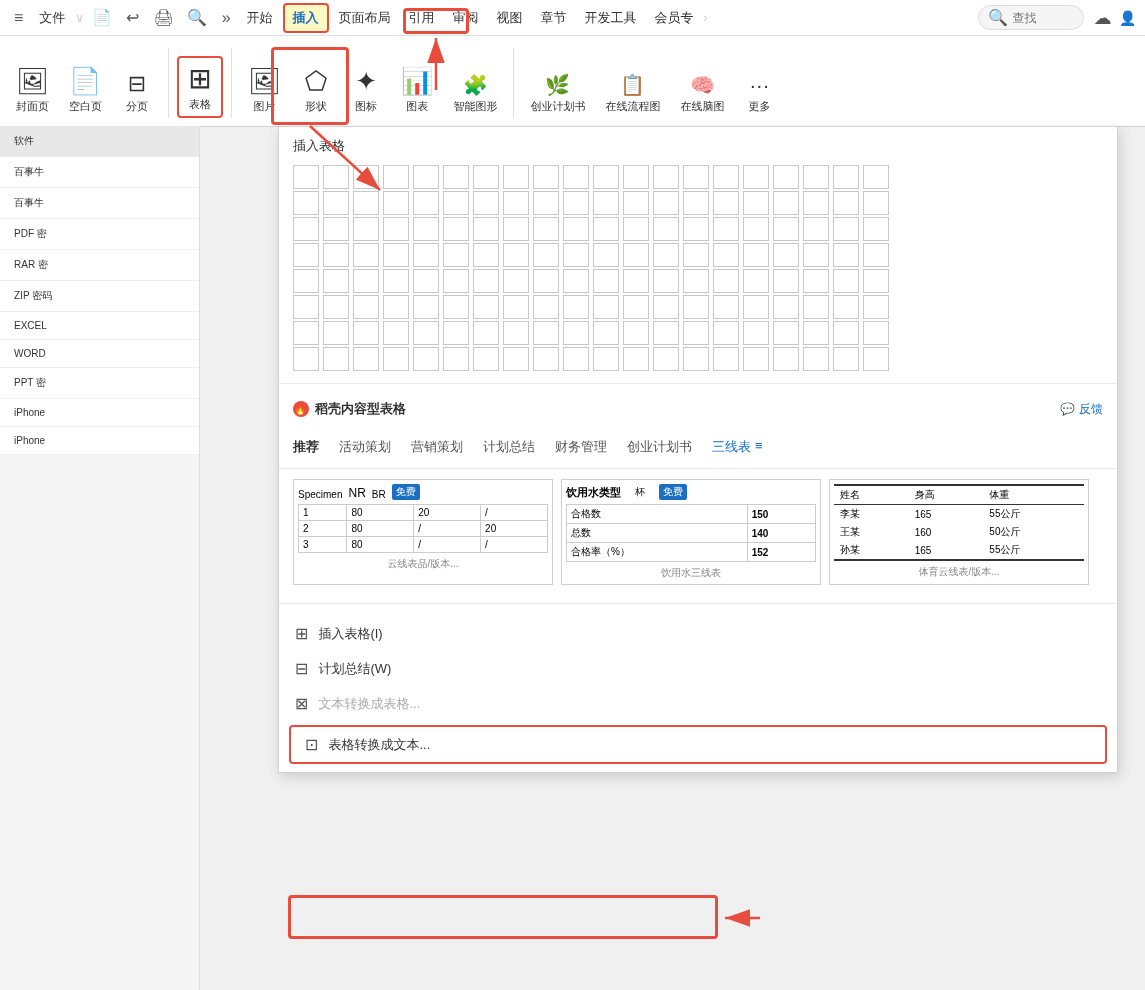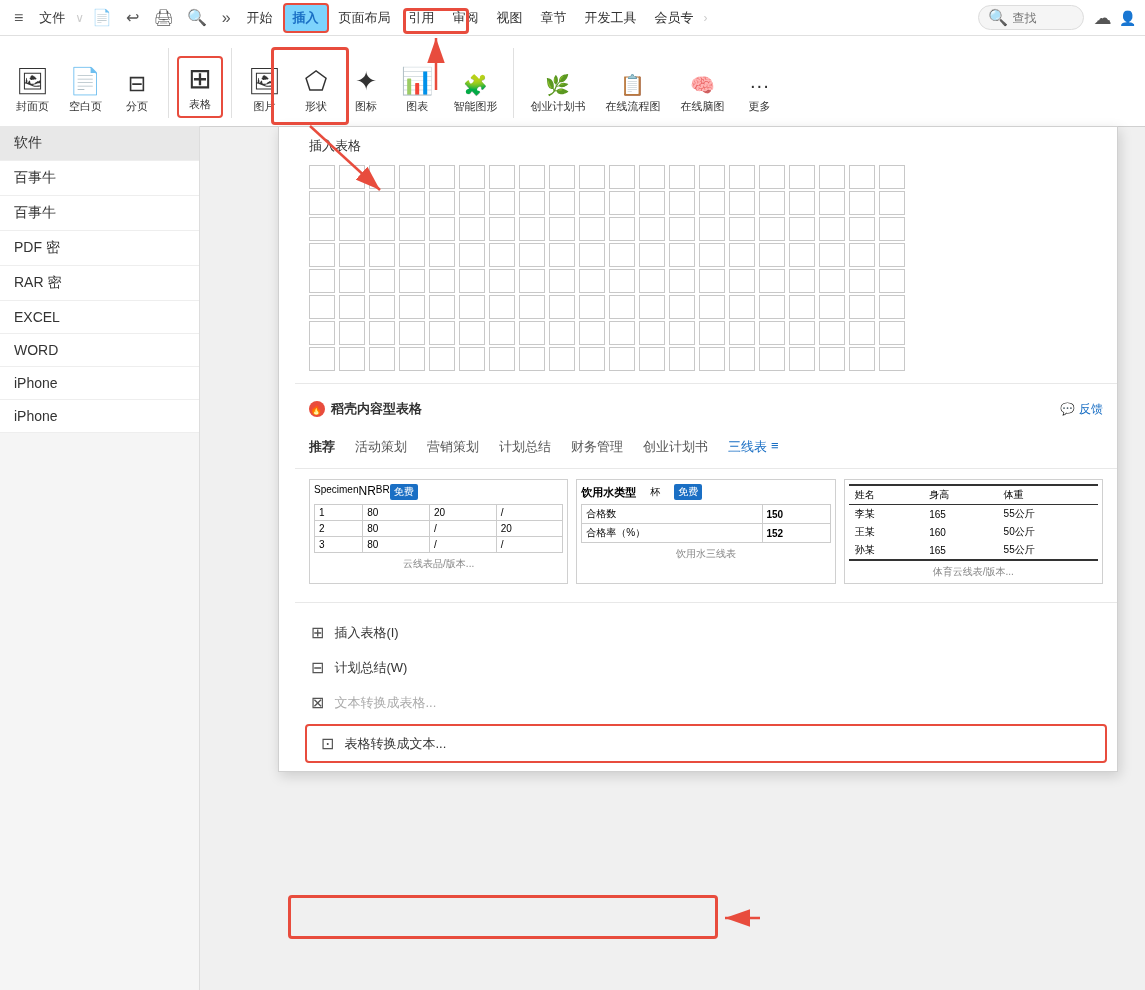--- a/index.html
+++ b/index.html
@@ -5,35 +5,35 @@
     * { box-sizing: border-box; margin: 0; padding: 0; }
     body { font-family: 'Microsoft YaHei', SimSun, sans-serif; background: #f0f0f0; width: 1145px; height: 990px; overflow: hidden; position: relative; }
 
     
     .toolbar-container { background: #fff; border-bottom: 1px solid #d0d0d0; }
 
     
     .menu-bar { display: flex; align-items: center; height: 36px; padding: 0 8px; background: #fff; border-bottom: 1px solid #e0e0e0; gap: 2px; }
     .menu-icon { font-size: 16px; color: #555; padding: 4px 6px; cursor: pointer; }
     .menu-item { font-size: 13px; color: #333; padding: 4px 8px; cursor: pointer; white-space: nowrap; }
-    .menu-item.highlighted { background: #7dd3fc; border: 2px solid #e84c3d; border-radius: 4px; color: #1a6fc4; font-weight: bold; }
+    .menu-item.highlighted { background: #fef9c3; border: 2px solid #e84c3d; border-radius: 4px; color: #1a6fc4; font-weight: bold; }
     .menu-sep { color: #ccc; font-size: 12px; }
     .menu-search { margin-left: auto; display: flex; align-items: center; background: #f5f5f5; border: 1px solid #ddd; border-radius: 14px; padding: 2px 10px; gap: 4px; }
     .menu-search input { border: none; background: transparent; font-size: 12px; outline: none; width: 60px; }
     .menu-cloud { margin-left: 8px; font-size: 18px; color: #555; }
 
     
     .ribbon { display: flex; align-items: flex-end; height: 90px; padding: 4px 8px 8px; background: #fff; gap: 4px; }
     .ribbon-btn { display: flex; flex-direction: column; align-items: center; justify-content: center; padding: 4px 8px; cursor: pointer; border-radius: 4px; gap: 2px; font-size: 11px; color: #333; min-width: 46px; }
     .ribbon-btn .icon { font-size: 26px; }
     .ribbon-btn.active-btn { border: 2px solid #e84c3d; background: #fff; border-radius: 4px; }
     .ribbon-sep { width: 1px; background: #e0e0e0; height: 70px; margin: 0 4px; }
 
     
-    .dropdown-panel { position: absolute; top: 126px; left: 278px; width: 840px; background: #fff; border: 1px solid #d0d0d0; box-shadow: 2px 4px 12px rgba(0,0,0,0.15); z-index: 100; padding-left: 16px; }
+    .dropdown-panel { position: absolute; top: 126px; left: 278px; width: 840px; background: #fff; border: 1px solid #d0d0d0; box-shadow: 2px 4px 12px rgba(0,0,0,0.15); z-index: 100; }
 
     
     .grid-picker-label { font-size: 13px; color: #333; padding: 10px 14px 6px; }
     .grid-picker { display: grid; grid-template-columns: repeat(20, 28px); gap: 2px; padding: 4px 14px; }
     .grid-cell { width: 26px; height: 24px; border: 1px solid #c8c8c8; background: #fff; cursor: pointer; }
 
     
     .panel-divider { height: 1px; background: #e8e8e8; margin: 8px 0; }
     .content-header { display: flex; align-items: center; justify-content: space-between; padding: 8px 14px; }
     .content-header-left { display: flex; align-items: center; gap: 6px; }
@@ -62,21 +62,21 @@
     .three-line-table td { padding: 2px 6px; border: none; }
 
     
     .bottom-menu { padding: 4px 0; }
     .bottom-item { display: flex; align-items: center; gap: 10px; padding: 8px 16px; font-size: 13px; color: #333; cursor: pointer; }
     .bottom-item .bicon { font-size: 16px; color: #555; }
     .bottom-item.highlighted-item { border: 2px solid #e84c3d; background: #fff; margin: 4px 10px; border-radius: 4px; padding: 8px 14px; }
 
     
     .left-sidebar { position: absolute; left: 0; top: 126px; width: 200px; background: #f5f5f5; border-right: 1px solid #ddd; height: 864px; }
-    .sidebar-item { padding: 8px 14px; font-size: 14px; color: #333; border-bottom: 1px solid #eee; background: #fff; }
+    .sidebar-item { padding: 8px 14px; font-size: 10px; color: #333; border-bottom: 1px solid #eee; background: #fff; }
     .sidebar-item.gray { background: #e8e8e8; }
 
     
     .red-box { position: absolute; border: 3px solid #e84c3d; border-radius: 4px; z-index: 150; pointer-events: none; }
 
     
     .arrow-svg { position: absolute; z-index: 200; pointer-events: none; }
   </style>
 </head>
 <body>
@@ -167,22 +167,24 @@
     </div>
   </div>
 </div>
 
 <div class="left-sidebar">
   <div class="sidebar-item gray">软件</div>
   <div class="sidebar-item">百事牛</div>
   <div class="sidebar-item">百事牛</div>
   <div class="sidebar-item">PDF 密</div>
   <div class="sidebar-item">RAR 密</div>
+  <div class="sidebar-item">ZIP 密码</div>
   <div class="sidebar-item">EXCEL</div>
   <div class="sidebar-item">WORD</div>
+  <div class="sidebar-item">PPT 密</div>
   <div class="sidebar-item">iPhone</div>
   <div class="sidebar-item">iPhone</div>
 </div>
 
 <div class="dropdown-panel">
 
   <div class="grid-picker-label">插入表格</div>
 
   <div class="grid-picker" id="grid-picker">
       <div class="grid-cell"></div>
@@ -369,21 +371,21 @@
     <span class="cat-tab">创业计划书</span>
     <span class="cat-tab three-line">
       <span>三线表</span>
       <span>≡</span>
     </span>
   </div>
 
   <div class="table-previews">
 
     <div class="table-preview">
-      <div style="display:flex;align-items:flex-start;gap:0;margin-bottom:0;">
+      <div style="display:flex;align-items:flex-end;gap:6px;margin-bottom:0;">
         <span style="font-size:10px;">Specimen</span>
         <span style="font-size:12px;">NR</span>
         <span style="font-size:10px;">BR</span>
         <span class="tp-badge">免费</span>
       </div>
       <table class="tp-table">
         <tbody>
             <tr>
               <td>1</td>
               <td>80</td>
@@ -413,20 +415,24 @@
         <span style="font-size:10px;">杯</span>
         <span class="tp-badge">免费</span>
       </div>
       <table class="tp-table">
         <tbody>
             <tr>
               <td>合格数</td>
               <td style="font-weight:bold;">150</td>
             </tr>
         <tr>
+              <td>总数</td>
+              <td style="font-weight:bold;">140</td>
+            </tr>
+        <tr>
               <td>合格率（%）</td>
               <td style="font-weight:bold;">152</td>
             </tr>
       </tbody>
         </table>
       <div class="tp-label">饮用水三线表</div>
     </div>
 
     <div class="table-preview">
       <table class="three-line-table">

